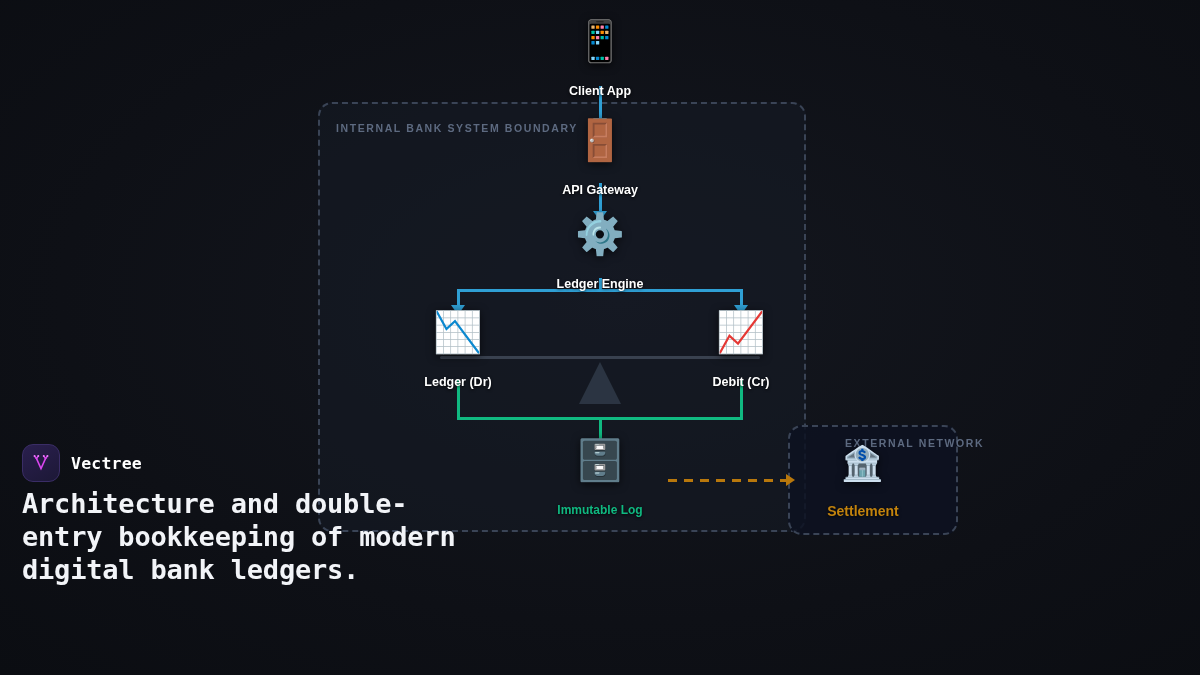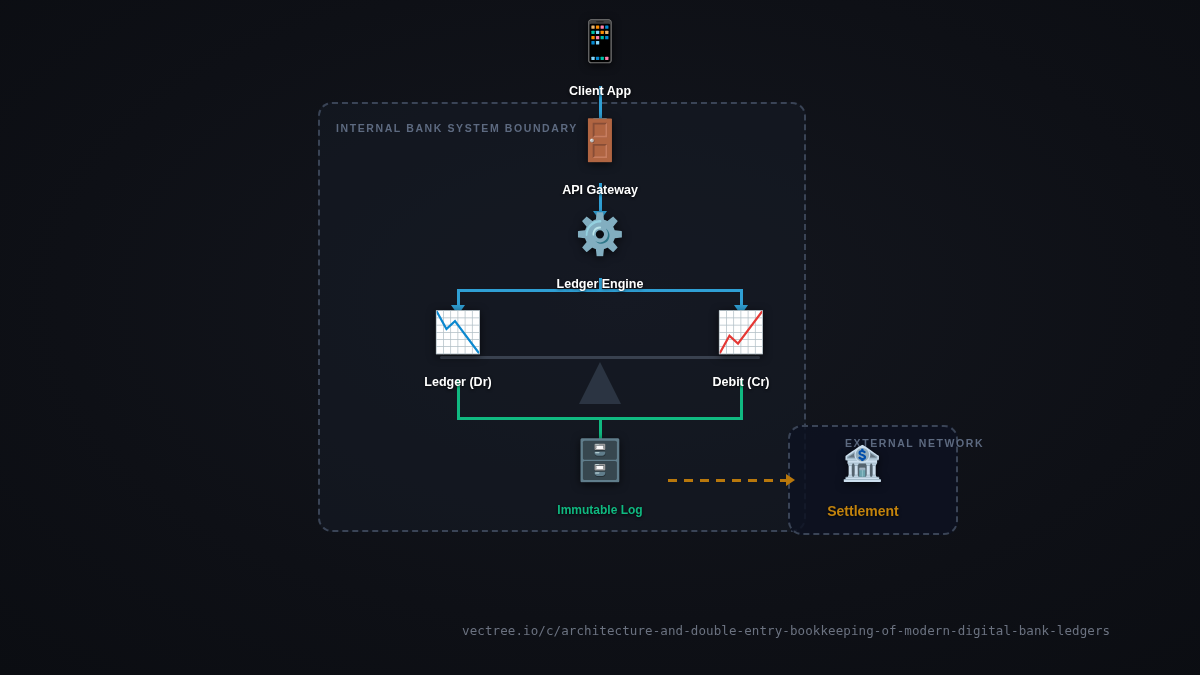--- a/index.html
+++ b/index.html
@@ -234,17 +234,37 @@
   <div class="node" id="node-log">
     <div class="glyph">🗄️</div>
     <div class="nlabel green">Immutable Log</div>
   </div>
 
   <div class="node" id="node-settle">
     <div class="glyph">🏦</div>
     <div class="nlabel amber">Settlement</div>
   </div>
 
-
-
-  <div id="footer-url">vectree.io/c/architecture-and-double-entry-bookkeeping-of-modern-digital-bank-ledgers</div>
+  <div id="brand">
+    <div id="brand-logo">
+      <svg width="22" height="22" viewBox="0 0 24 24" aria-hidden="true">
+        <g stroke="#d946ef" stroke-width="1.7" fill="none" stroke-linecap="round">
+          <path d="M7 7 L12 18 L17 7"></path>
+          <path d="M7 7 L5 4.5"></path>
+          <path d="M7 7 L9 4.5"></path>
+          <path d="M17 7 L15 4.5"></path>
+          <path d="M17 7 L19 4.5"></path>
+        </g>
+        <g fill="#e879f9">
+          <circle cx="5" cy="4.3" r="1.1"></circle>
+          <circle cx="9" cy="4.3" r="1.1"></circle>
+          <circle cx="15" cy="4.3" r="1.1"></circle>
+          <circle cx="19" cy="4.3" r="1.1"></circle>
+        </g>
+      </svg>
+    </div>
+    <div id="brand-name">Vectree</div>
+  </div>
+
+  <div id="title">Architecture and double-entry bookkeeping of modern digital bank ledgers.</div>
+
 
 </div>
 
 </body></html>

